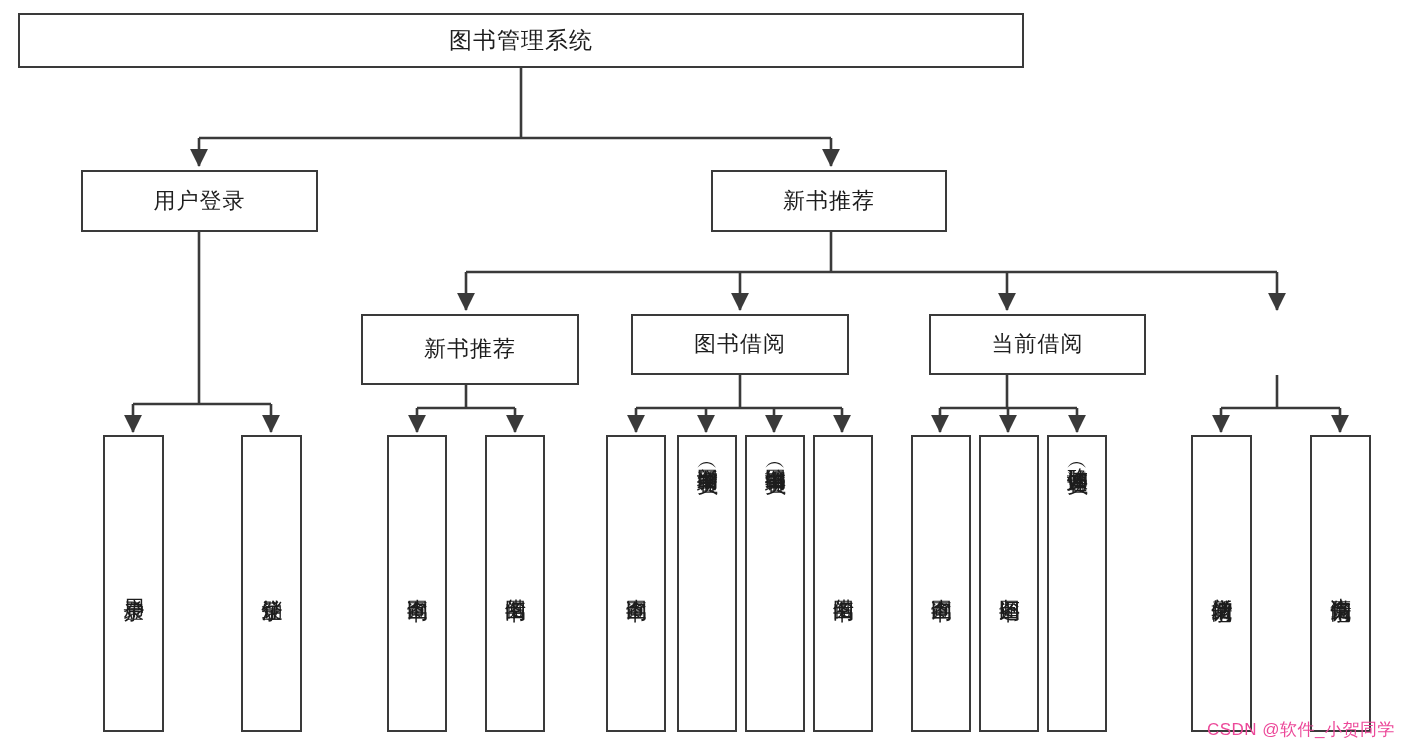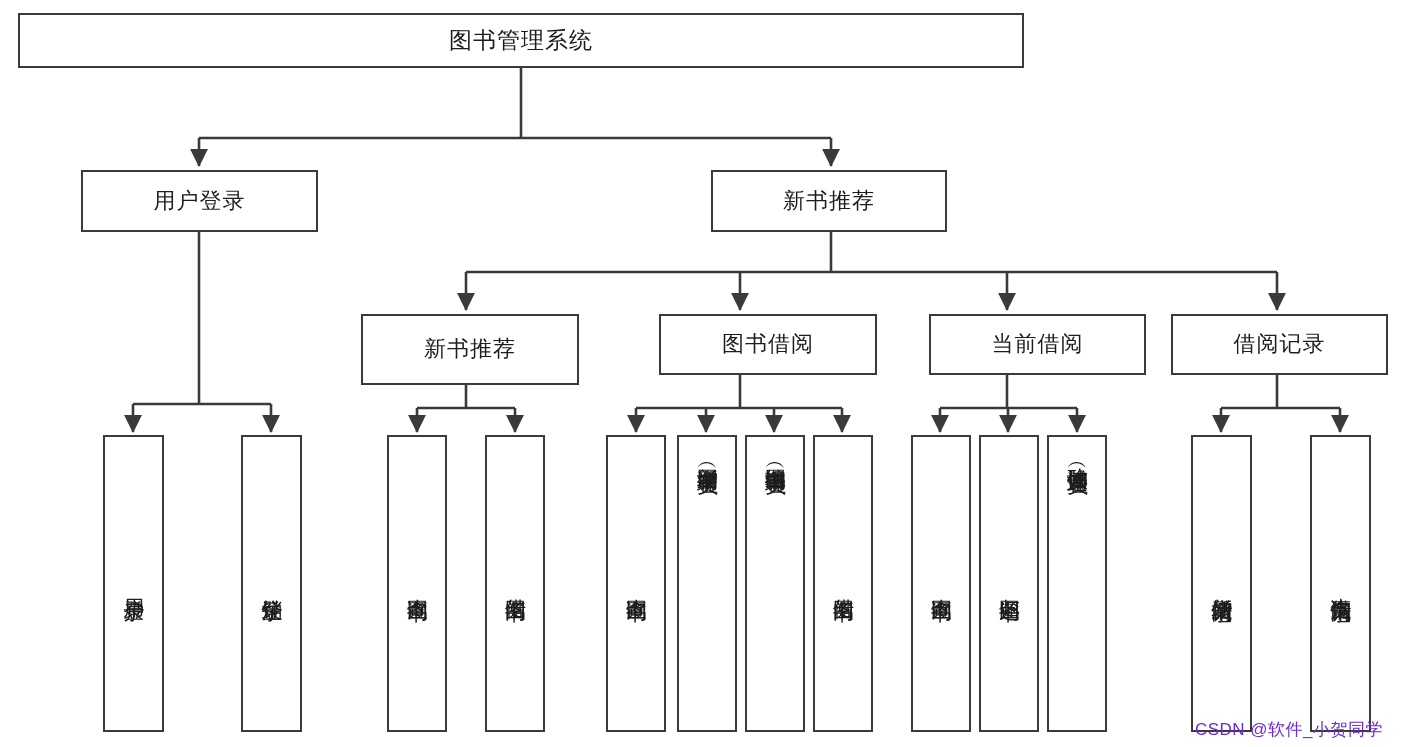--- a/index.html
+++ b/index.html
@@ -58,24 +58,24 @@
     text-orientation: upright;
     white-space: nowrap;
     margin-top: 14px;
   }
   .node.v.mid .label {
     margin-top: 0;
     align-self: center;
   }
   #watermark {
     position: absolute;
-    right: 22px;
+    right: 10px;
     bottom: 6px;
     font-size: 17px;
-    color: #6d28d9;
+    color: #ec4899;
     letter-spacing: 0.5px;
     white-space: nowrap;
     user-select: none;
   }
 </style>
 </head>
 <body>
 
 <div id="canvas">
 
@@ -136,29 +136,26 @@
   <div class="node h" style="left:81px; top:170px; width:237px; height:62px;">
     <span class="label">用户登录</span>
   </div>
   <div class="node h" style="left:711px; top:170px; width:236px; height:62px;">
     <span class="label">新书推荐</span>
   </div>
 
   <div class="node h" style="left:361px; top:314px; width:218px; height:71px;">
     <span class="label">新书推荐</span>
   </div>
-  <div class="node h" style="left:631px; top:314px; width:218px; height:61px;margin-left:28px;">
+  <div class="node h" style="left:631px; top:314px; width:218px; height:61px;">
     <span class="label">图书借阅</span>
   </div>
   <div class="node h" style="left:901px; top:314px; width:217px; height:61px;margin-left:28px;">
     <span class="label">当前借阅</span>
   </div>
-  <div class="node h" style="left:1171px; top:314px; width:217px; height:61px;">
-    <span class="label">借阅记录</span>
-  </div>
 
   <div class="node v mid" style="left:103px; top:435px; width:61px; height:297px;">
     <span class="label">用户登录</span>
   </div>
   <div class="node v mid" style="left:241px; top:435px; width:61px; height:297px;">
     <span class="label">注销登录</span>
   </div>
 
   <div class="node v mid" style="left:387px; top:435px; width:60px; height:297px;">
     <span class="label">查询图书</span>

